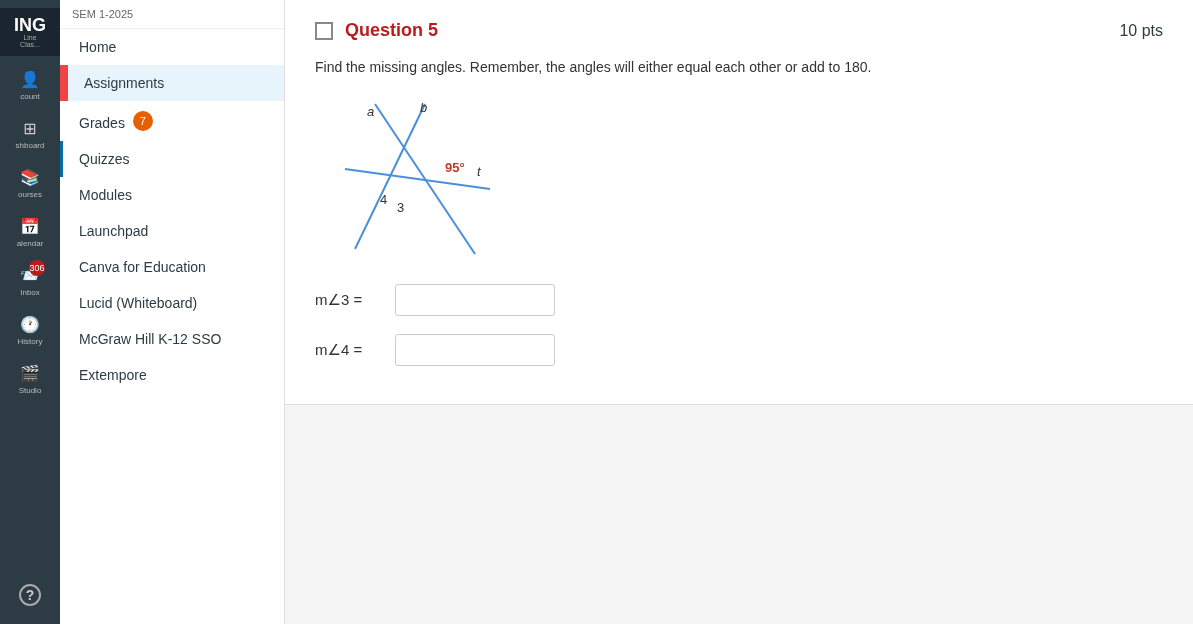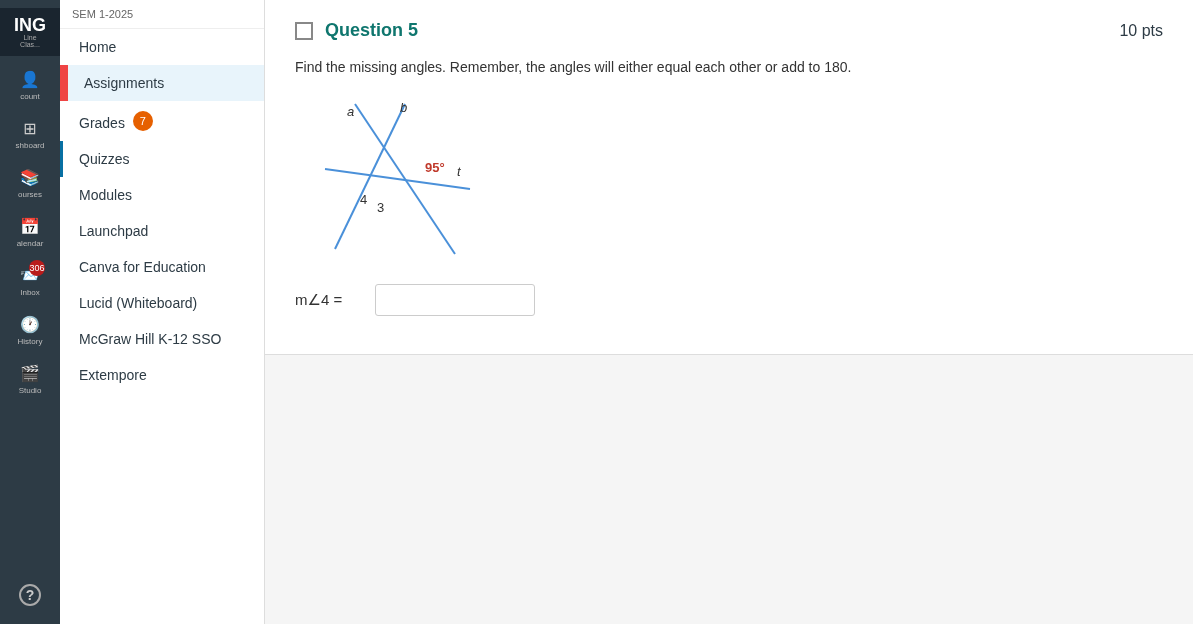--- a/index.html
+++ b/index.html
@@ -55,21 +55,21 @@
       justify-content: center;
       font-size: 16px;
     }
     .sidebar-icon-item .icon-label {
       font-size: 8px;
       color: #bbb;
     }
 
     
     .nav-sidebar {
-      width: 205px;
+      width: 225px;
       background: #fff;
       border-right: 1px solid #ddd;
       display: flex;
       flex-direction: column;
       flex-shrink: 0;
       overflow-y: auto;
     }
     .nav-course-header {
       padding: 8px 12px;
       font-size: 11px;
@@ -117,21 +117,21 @@
 
     .question-header {
       display: flex;
       justify-content: space-between;
       align-items: center;
       margin-bottom: 16px;
     }
     .question-title {
       font-size: 18px;
       font-weight: bold;
-      color: #0f766e;
+      color: #b91c1c;
     }
     .question-pts {
       font-size: 16px;
       color: #2d3b45;
     }
 
     .question-checkbox {
       width: 18px;
       height: 18px;
       border: 2px solid #888;
@@ -315,20 +315,24 @@
         <text x="162" y="82" font-size="13" fill="#333" font-style="italic">t</text>
 
         <text x="130" y="78" font-size="13" fill="#c0392b" font-weight="bold">95°</text>
 
         <text x="82" y="118" font-size="13" fill="#333">3</text>
 
         <text x="65" y="110" font-size="13" fill="#333">4</text>
       </svg>
     </div>
 
+    <div class="answer-row">
+      <span class="answer-label">m∠3 =</span>
+      <input class="answer-input" type="text" value="" style="">
+    </div>
 
     <div class="answer-row">
       <span class="answer-label">m∠4 =</span>
       <input class="answer-input" type="text" value="" style="">
     </div>
   </div>
 
 </div>
 
 </body></html>

